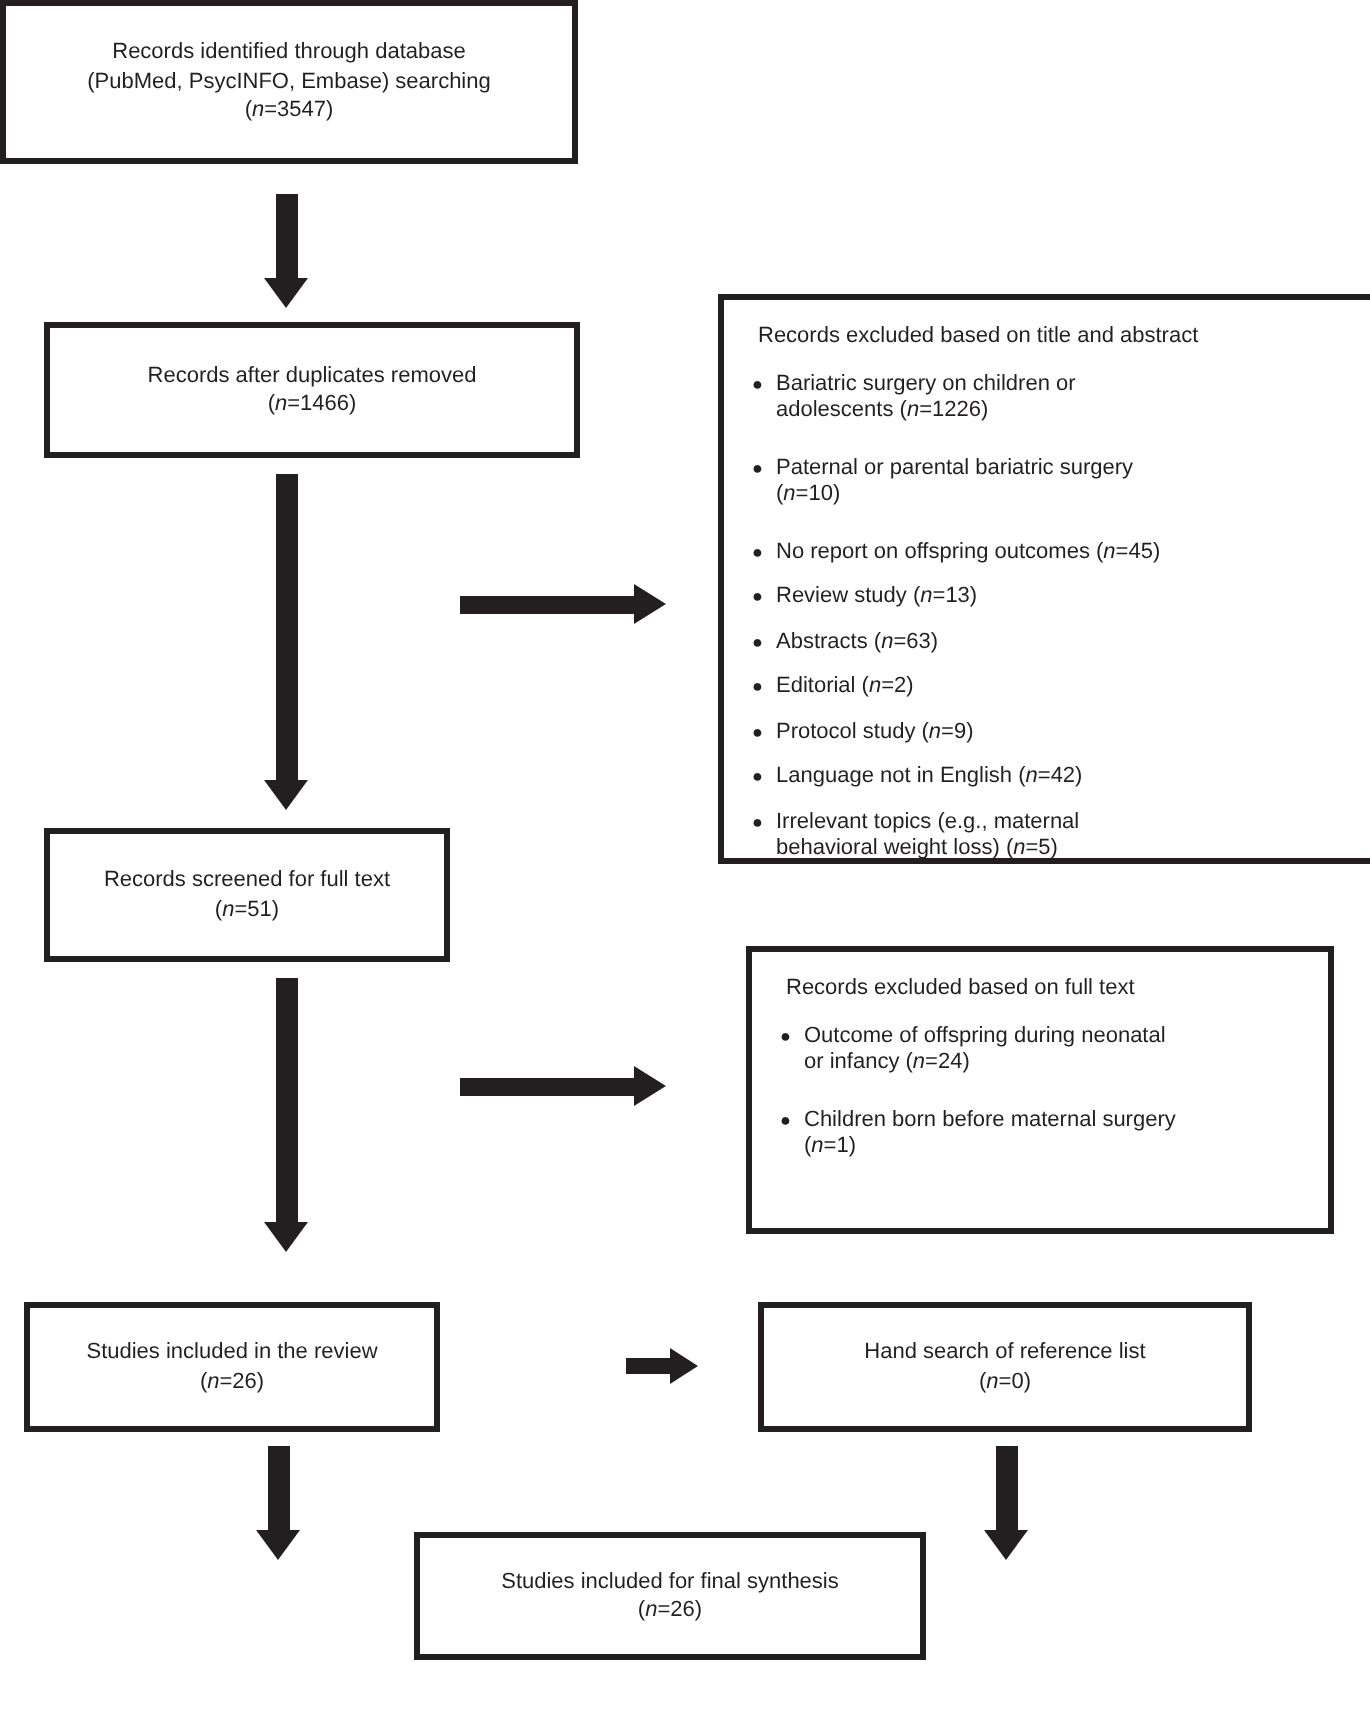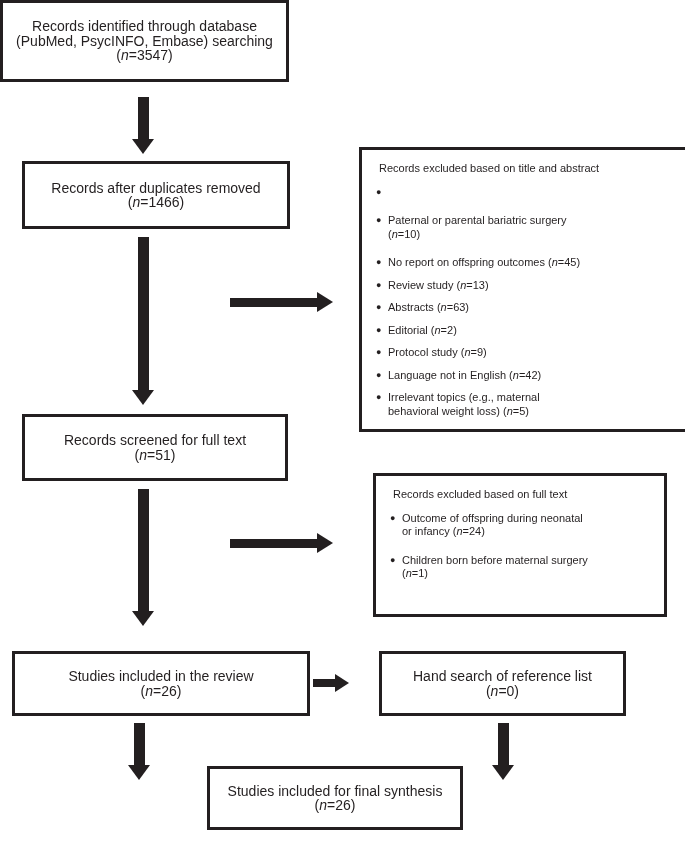--- a/index.html
+++ b/index.html
@@ -20,21 +20,21 @@
     overflow: hidden;
   }
   .fbox {
     position: absolute;
     border: 3px solid var(--ink);
     background: var(--bg);
     display: flex;
     align-items: center;
     justify-content: center;
     text-align: center;
-    font-size: 14px;
+    font-size: 11px;
     line-height: 14.5px;
     padding: 4px 10px;
   }
   .listbox {
     position: absolute;
     border: 3px solid var(--ink);
     background: var(--bg);
     font-size: 11px;
     line-height: 13.5px;
     padding: 12px 10px 8px 14px;
@@ -85,22 +85,22 @@
   .harrow.small .head {
     border-top-width: 9px;
     border-bottom-width: 9px;
     border-left-width: 14px;
   }
   i { font-style: italic; }
 
   
   #box-identified     { left: 6;   top: 6;   width: 289px; height: 82px; }
   #box-duplicates     { left: 22px;  top: 161px; width: 268px; height: 68px; }
-  #box-screened       { left: 22px;  top: 414px; width: 266px; height: 67px; align-items: center; }
-  #box-review         { left: 12px;  top: 651px; width: 298px; height: 65px; }
+  #box-screened       { left: 22px;  top: 414px; width: 203px; height: 67px; align-items: center; }
+  #box-review         { left: 12px;  top: 651px; width: 208px; height: 65px; }
   #box-handsearch     { left: 379px; top: 651px; width: 247px; height: 65px; text-align: center; }
   #box-final          { left: 207px; top: 766px; width: 256px; height: 64px; }
   #box-excl-abstract  { left: 359px; top: 147px; width: 330px; height: 285px; }
   #box-excl-fulltext  { left: 373px; top: 473px; width: 294px; height: 144px; }
 
   #arrow-top          { left: 132px; top: 97px;  width: 22px; height: 57px; }
   #arrow-mid-1        { left: 132px; top: 237px; width: 22px; height: 168px; }
   #arrow-mid-2        { left: 132px; top: 489px; width: 22px; height: 137px; }
   #arrow-bottom-left  { left: 128px; top: 723px; width: 22px; height: 57px; }
   #arrow-bottom-right { left: 492px; top: 723px; width: 22px; height: 57px; }
@@ -135,20 +135,21 @@
 
   <div class="fbox" id="box-final">
     <div>Studies included for final synthesis<br>(<i>n</i>=26)</div>
   </div>
 
   <div class="listbox" id="box-excl-abstract">
     <div class="ltitle">Records excluded based on title and abstract</div>
     <ul>
       <li class="gap-lg">
         <span class="blt">●</span>
+        <span>Bariatric surgery on children or<br>adolescents (<i>n</i>=1226)</span>
       </li>
       <li class="gap-lg">
         <span class="blt">●</span>
         <span>Paternal or parental bariatric surgery<br>(<i>n</i>=10)</span>
       </li>
       <li>
         <span class="blt">●</span>
         <span>No report on offspring outcomes (<i>n</i>=45)</span>
       </li>
       <li>

